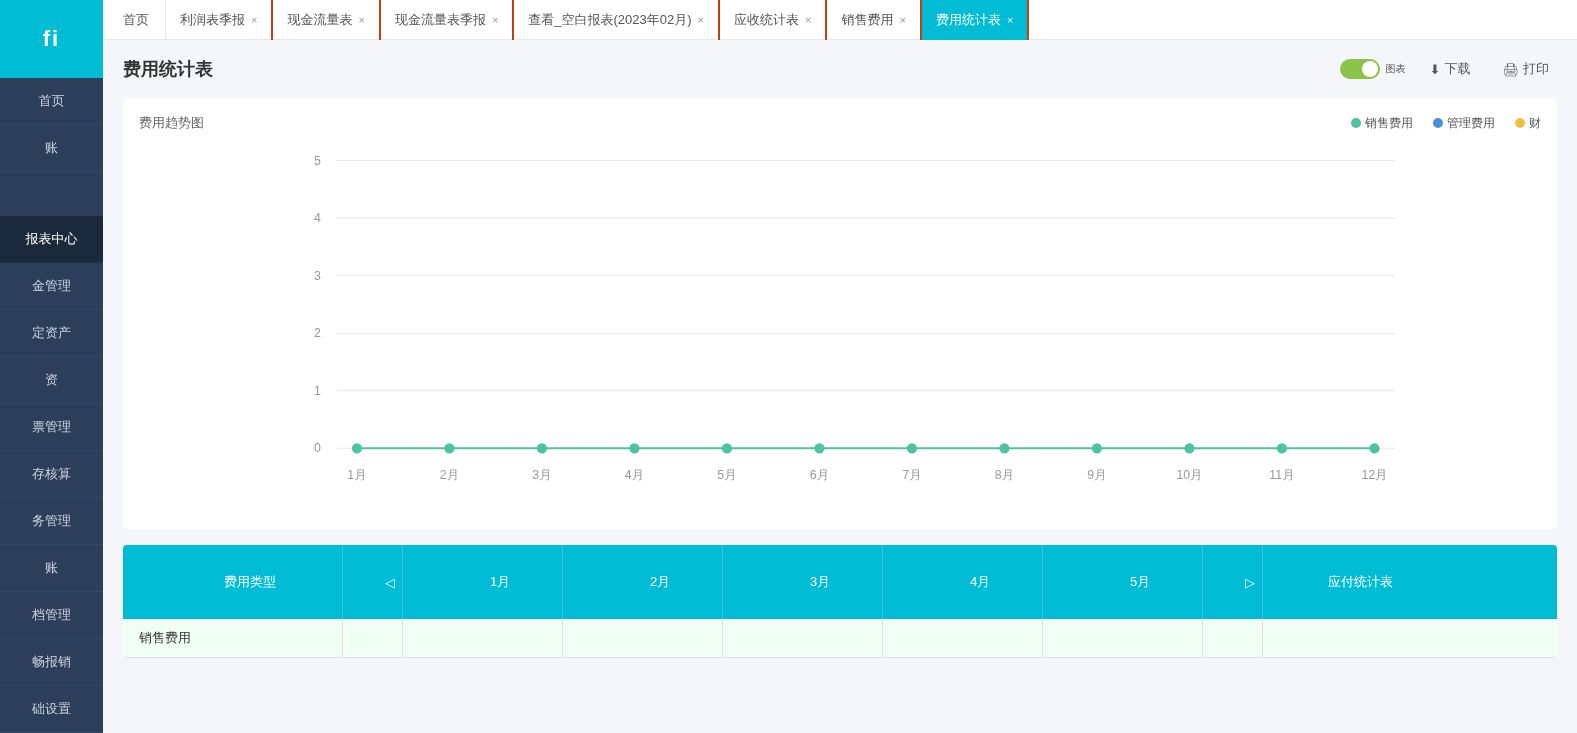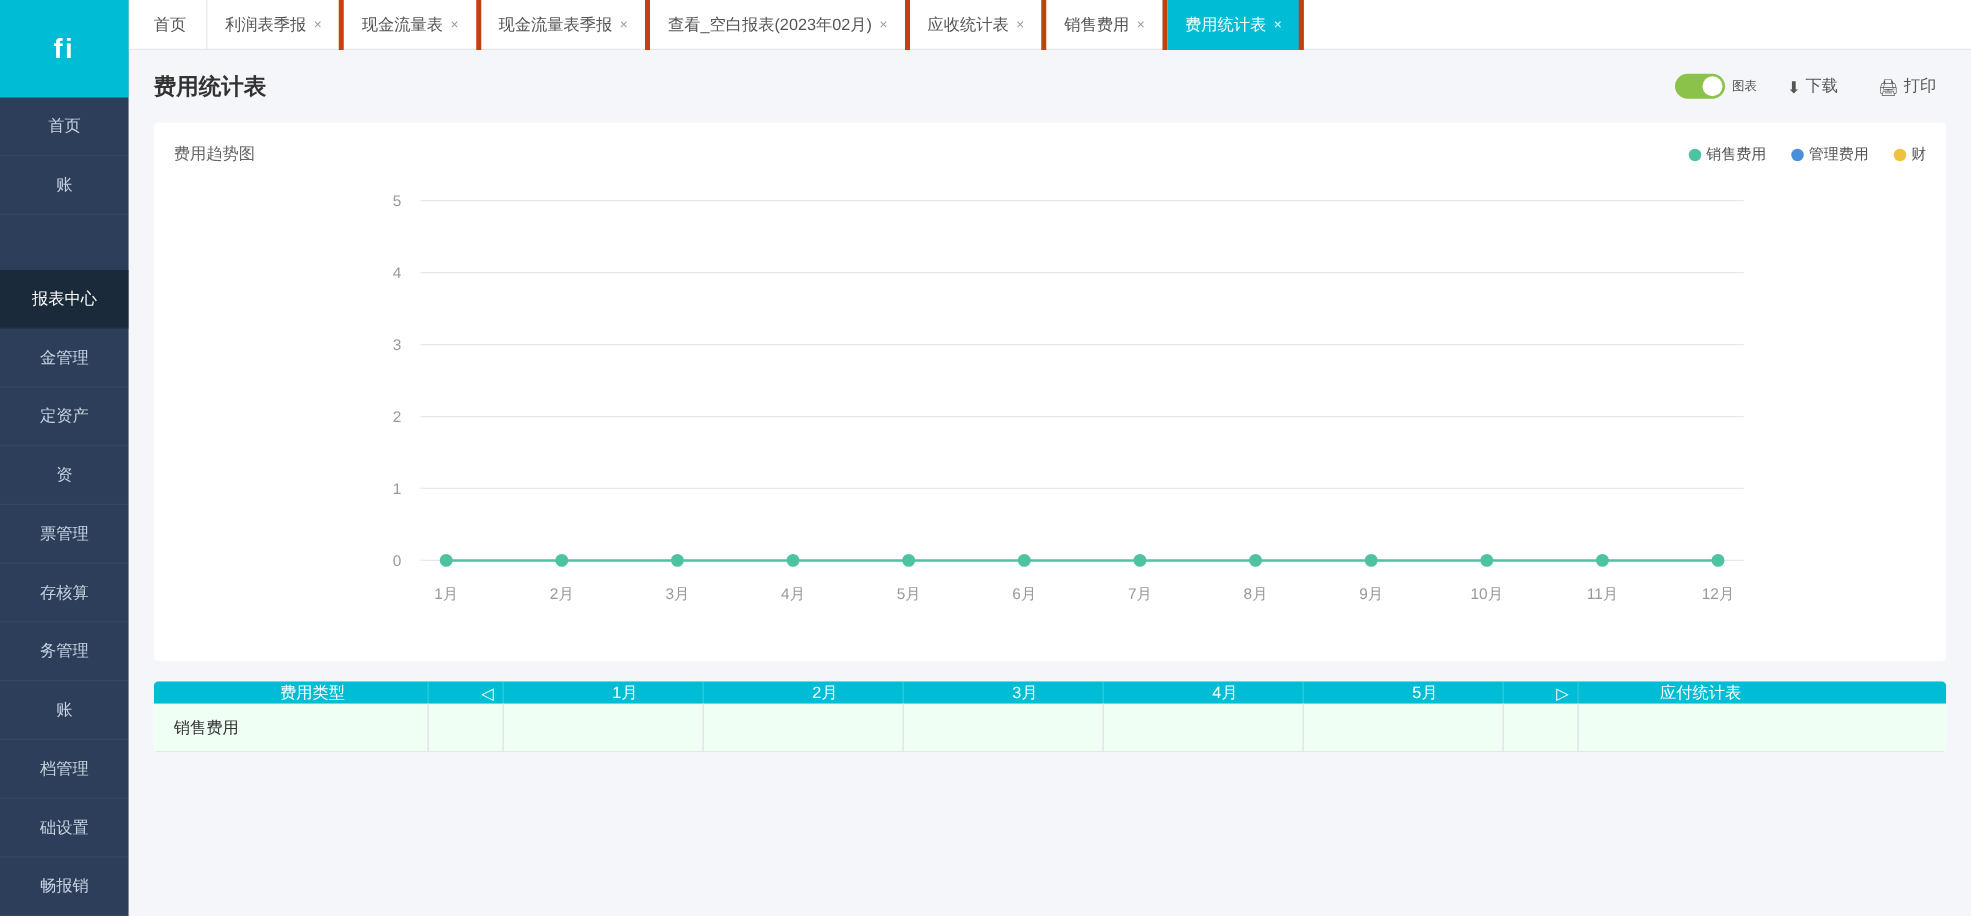--- a/index.html
+++ b/index.html
@@ -56,21 +56,21 @@
     }
     .tab {
       display: flex;
       align-items: center;
       padding: 0 14px;
       height: 40px;
       font-size: 13px;
       color: #555;
       cursor: pointer;
       white-space: nowrap;
-      border-right: 4px solid #c2410c;
+      border-right: 2px solid #c2410c;
     }
     .tab .close-btn {
       margin-left: 6px;
       color: #999;
       font-size: 11px;
     }
     .tab.active {
       background: #00bcd4;
       color: white;
     }
@@ -141,21 +141,21 @@
 
     
     .chart-card {
       background: white;
       border-radius: 4px;
       padding: 16px;
       margin-bottom: 16px;
     }
     .chart-header {
       display: flex;
-      align-items: flex-end;
+      align-items: center;
       justify-content: space-between;
       margin-bottom: 8px;
       gap: 32px;
     }
     .chart-title {
       font-size: 13px;
       color: #666;
     }
     .chart-legend {
       display: flex;
@@ -189,21 +189,21 @@
       overflow: hidden;
     }
     .table-header-row {
       display: grid;
       grid-template-columns: 220px 60px 160px 160px 160px 160px 160px 60px 160px;
       background: #00bcd4;
       color: white;
       font-size: 13px;
     }
     .table-header-cell {
-      padding: 0 10px;
+      padding: 28px 10px;
       text-align: center;
       border-right: 1px solid rgba(255,255,255,0.2);
       display: flex;
       align-items: center;
       justify-content: center;
       gap: 4px;
       margin-left: 35px;
     }
     .table-header-cell:last-child { border-right: none; }
     .table-data-row {
@@ -231,22 +231,22 @@
   <div class="sidebar-item">账</div>
   <div class="sidebar-item active">报表中心</div>
   <div class="sidebar-item">金管理</div>
   <div class="sidebar-item">定资产</div>
   <div class="sidebar-item">资</div>
   <div class="sidebar-item">票管理</div>
   <div class="sidebar-item">存核算</div>
   <div class="sidebar-item">务管理</div>
   <div class="sidebar-item">账</div>
   <div class="sidebar-item">档管理</div>
+  <div class="sidebar-item">畅报销</div>
   <div class="sidebar-item">础设置</div>
-  <div class="sidebar-item">畅报销</div>
 </div>
 
 <div class="main">
 
   <div class="tab-bar">
     <div class="tab tab-home">首页</div>
     <div class="tab">
       <span>利润表季报</span>
       <span class="close-btn">×</span>
     </div>

